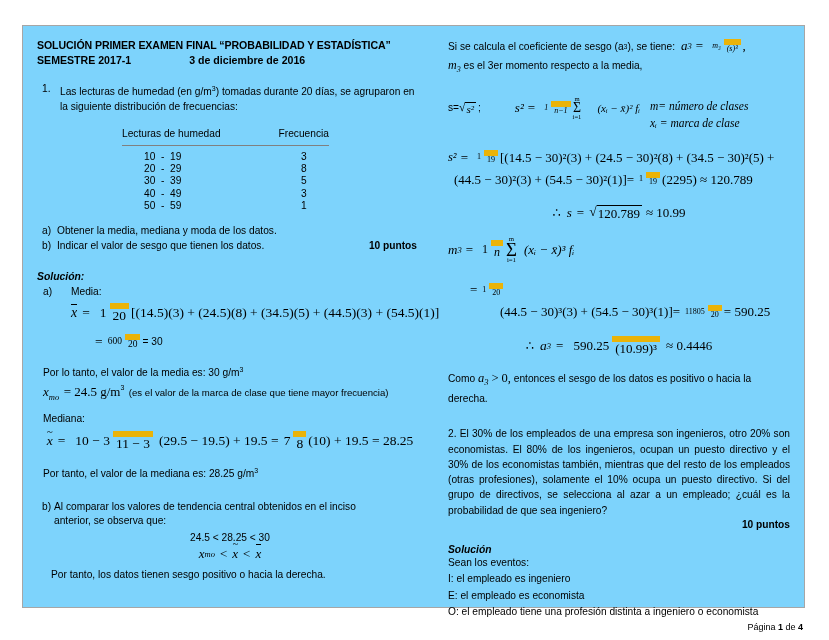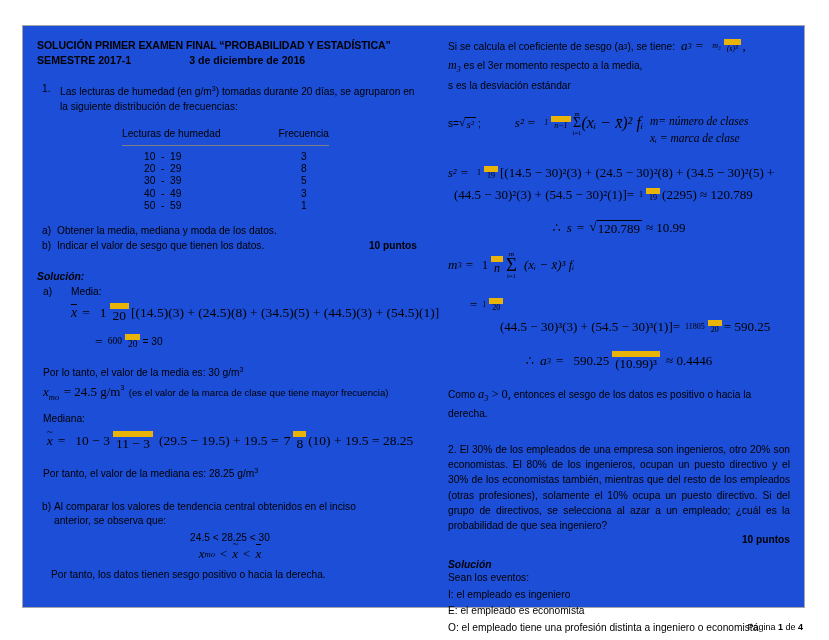--- a/index.html
+++ b/index.html
@@ -17,21 +17,21 @@
   }
 
   .page-frame {
     position: absolute;
     left: 22px;
     top: 25px;
     width: 783px;
     height: 583px;
     border: 1px solid #a6a6a6;
     box-sizing: border-box;
-    background: #1d4ed8;
+    background: #7dd3fc;
   }
 
   .columns {
     position: absolute;
     left: 0; top: 0; right: 0; bottom: 0;
     display: flex;
     box-sizing: border-box;
   }
 
   .col-left {
@@ -423,21 +423,20 @@
           <span class="num">m₃</span>
           <span class="den">(s)³</span>
         </span>
         <span class="math">,</span>
       </div>
 
       <div class="r-line" style="margin-top:4px;">
         <span class="math-i" style="font-size:12px;">m</span><span class="math-i sub" style="font-size:8px;">3</span>
         <span>es el 3er momento respecto a la media,</span>
       </div>
-      <div class="r-line">s es la desviación estándar</div>
 
       <div class="two-col-eq" style="margin-top:18px;">
         <div style="flex:1;">
           <div class="eq" style="font-size:11px;">
             <span style="font-family:'Liberation Sans',sans-serif; font-size:10.2px;">s=</span>
             <span class="rad">
               <span class="sign">√</span>
               <span class="body math-i">s²</span>
             </span>
             <span style="font-family:'Liberation Sans',sans-serif; font-size:10.2px; margin-left:2px;">;</span>
@@ -446,21 +445,21 @@
             <span class="math" style="margin:0 4px;">=</span>
             <span class="frac xs math-i">
               <span class="num">1</span>
               <span class="den">n−1</span>
             </span>
             <span class="sum-inline math" style="font-size:12px;">
               <span class="top">m</span>
               <span class="sig">Σ</span>
               <span class="bot">i=1</span>
             </span>
-            <span class="math-i" style="font-size:16px;">(xᵢ − x̄)² fᵢ</span>
+            <span class="math-i" style="font-size:11px;margin-left:16px;">(xᵢ − x̄)² fᵢ</span>
           </div>
         </div>
         <div class="right-notes" style="width:140px; flex:none; padding-top:2px;">
           <div>m= número de clases</div>
           <div>xᵢ = marca de clase</div>
         </div>
       </div>
 
       <div class="eq" style="margin-top:18px; font-size:12.5px;">
         <span class="math-i">s²</span>

